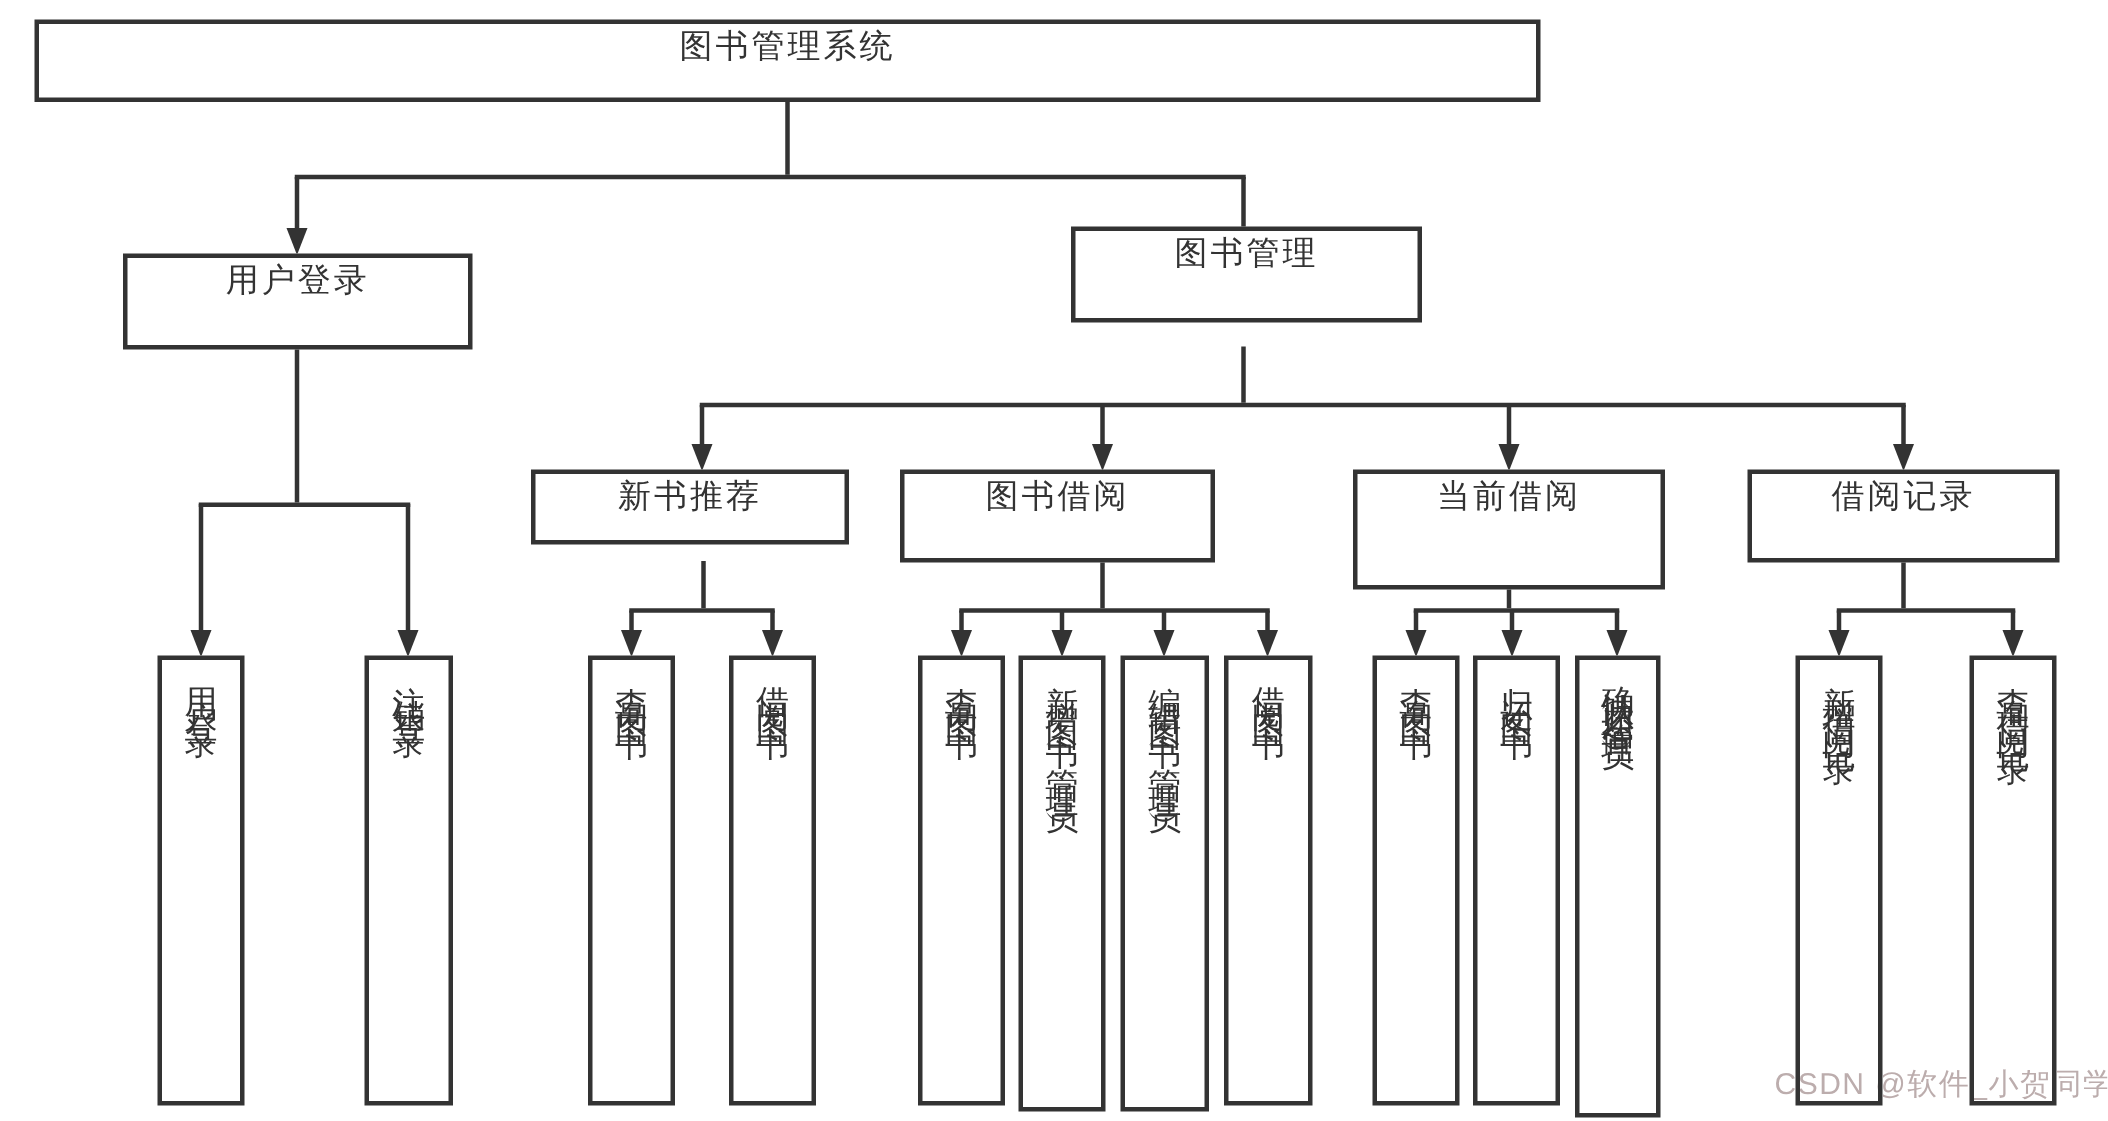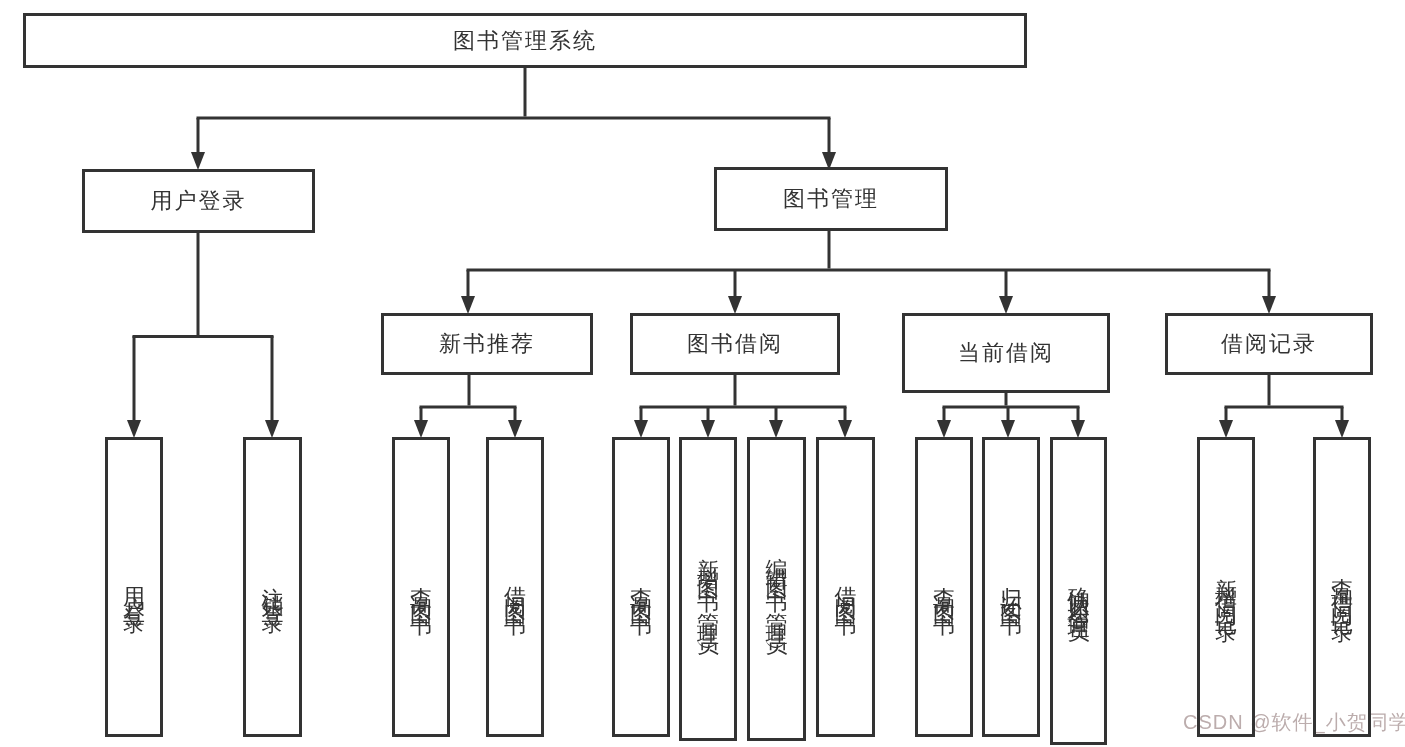--- a/index.html
+++ b/index.html
@@ -17,21 +17,21 @@
     overflow:hidden;
   }
   svg.connectors{position:absolute;left:0;top:0;z-index:1;}
   svg.connectors .wire{stroke:var(--line);stroke-width:3;fill:none;}
   svg.connectors .head{fill:var(--line);stroke:none;}
   .node{
     position:absolute;
     box-sizing:border-box;
     border:3px solid var(--line);
     background:#ffffff;
-    display:flex;align-items:center;justify-content:center;
+    display:flex;justify-content:center;
     color:var(--text);
     z-index:2;
   }
   .hbox span{
     font-size:22px;letter-spacing:2px;white-space:nowrap;
   }
   .vbox span{
     writing-mode:vertical-rl;
     text-orientation:mixed;
     font-size:22px;
@@ -123,28 +123,28 @@
     </g>
   </svg>
 
   <div class="node hbox" style="left:23px;top:13px;width:1004px;height:55px">
     <span>图书管理系统</span>
   </div>
 
   <div class="node hbox" style="left:82px;top:169px;width:233px;height:64px">
     <span>用户登录</span>
   </div>
-  <div class="node hbox" style="left:714px;top:167px;width:234px;height:64px">
+  <div class="node hbox" style="left:714px;top:151px;width:234px;height:64px">
     <span>图书管理</span>
   </div>
 
-  <div class="node hbox" style="left:381px;top:313px;width:212px;height:62px">
+  <div class="node hbox" style="left:354px;top:313px;width:212px;height:50px">
     <span>新书推荐</span>
   </div>
-  <div class="node hbox" style="left:630px;top:313px;width:210px;height:62px">
+  <div class="node hbox" style="left:600px;top:313px;width:210px;height:62px">
     <span>图书借阅</span>
   </div>
   <div class="node hbox" style="left:902px;top:313px;width:208px;height:80px">
     <span>当前借阅</span>
   </div>
   <div class="node hbox" style="left:1165px;top:313px;width:208px;height:62px">
     <span>借阅记录</span>
   </div>
 
   <div class="node vbox" style="left:105px;top:437px;width:58px;height:300px">

